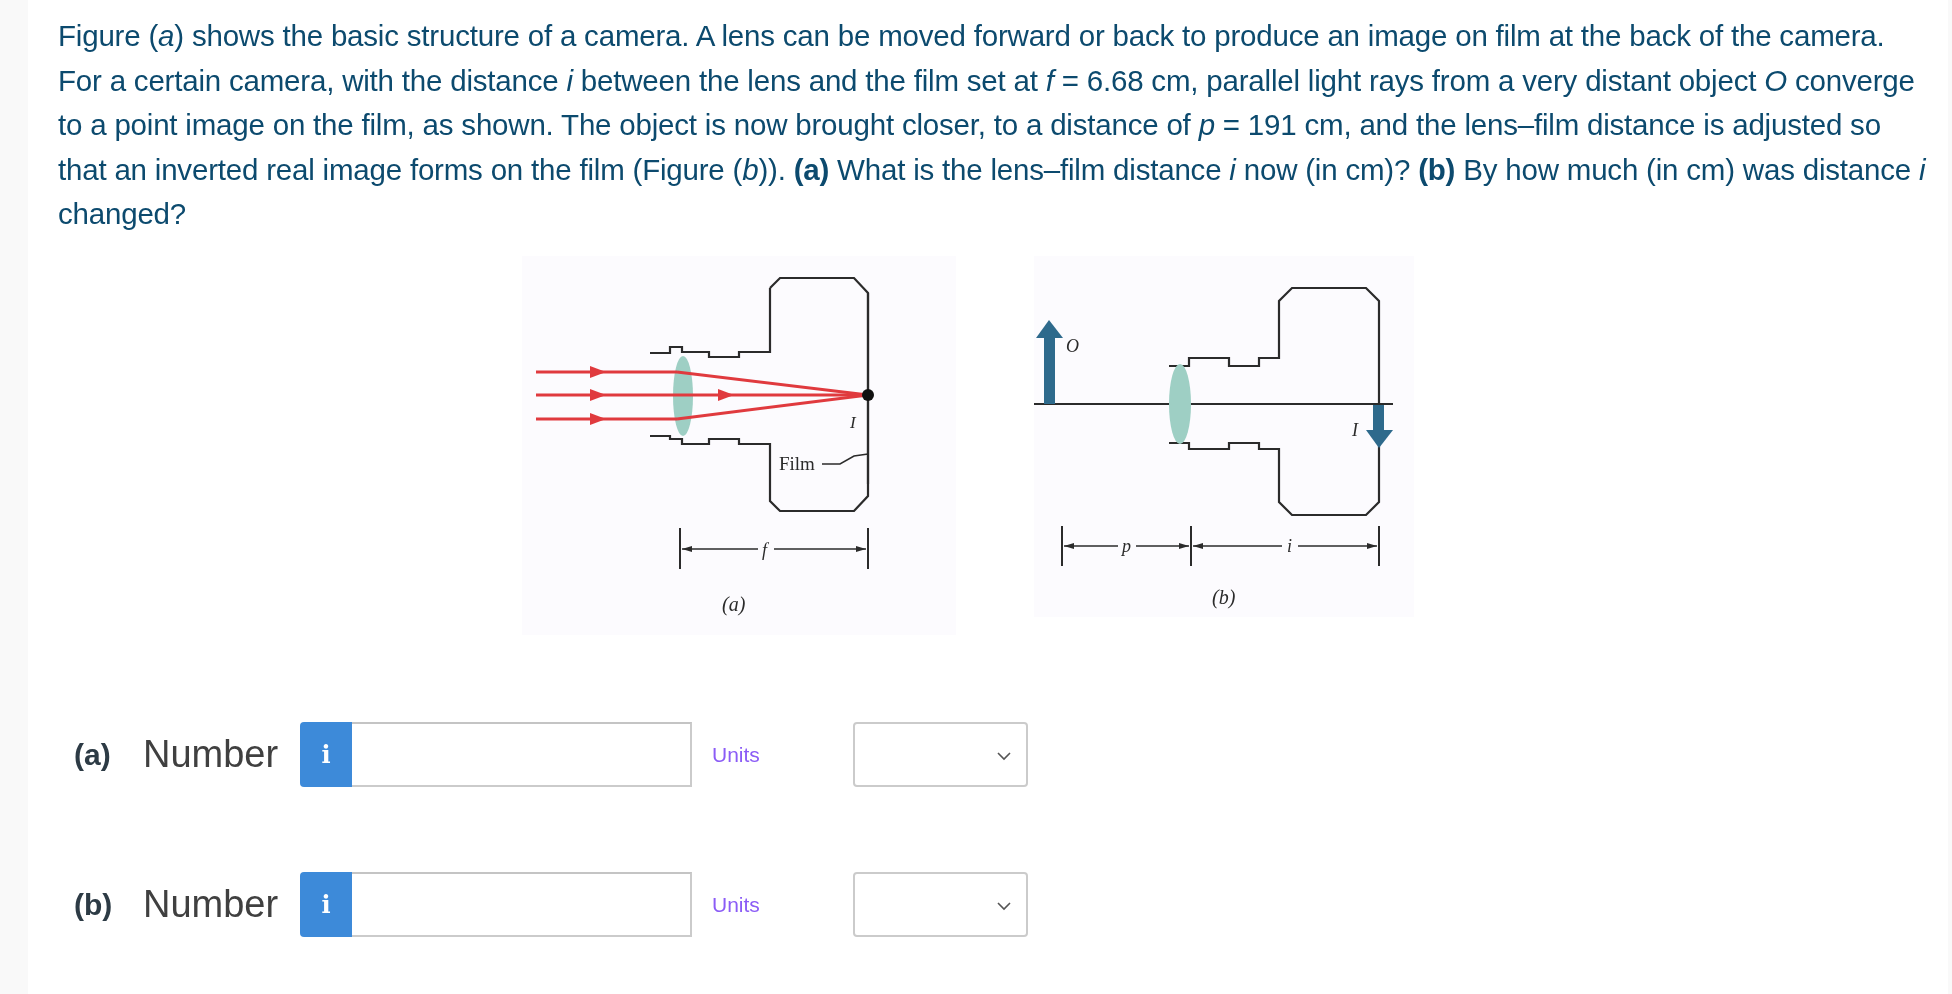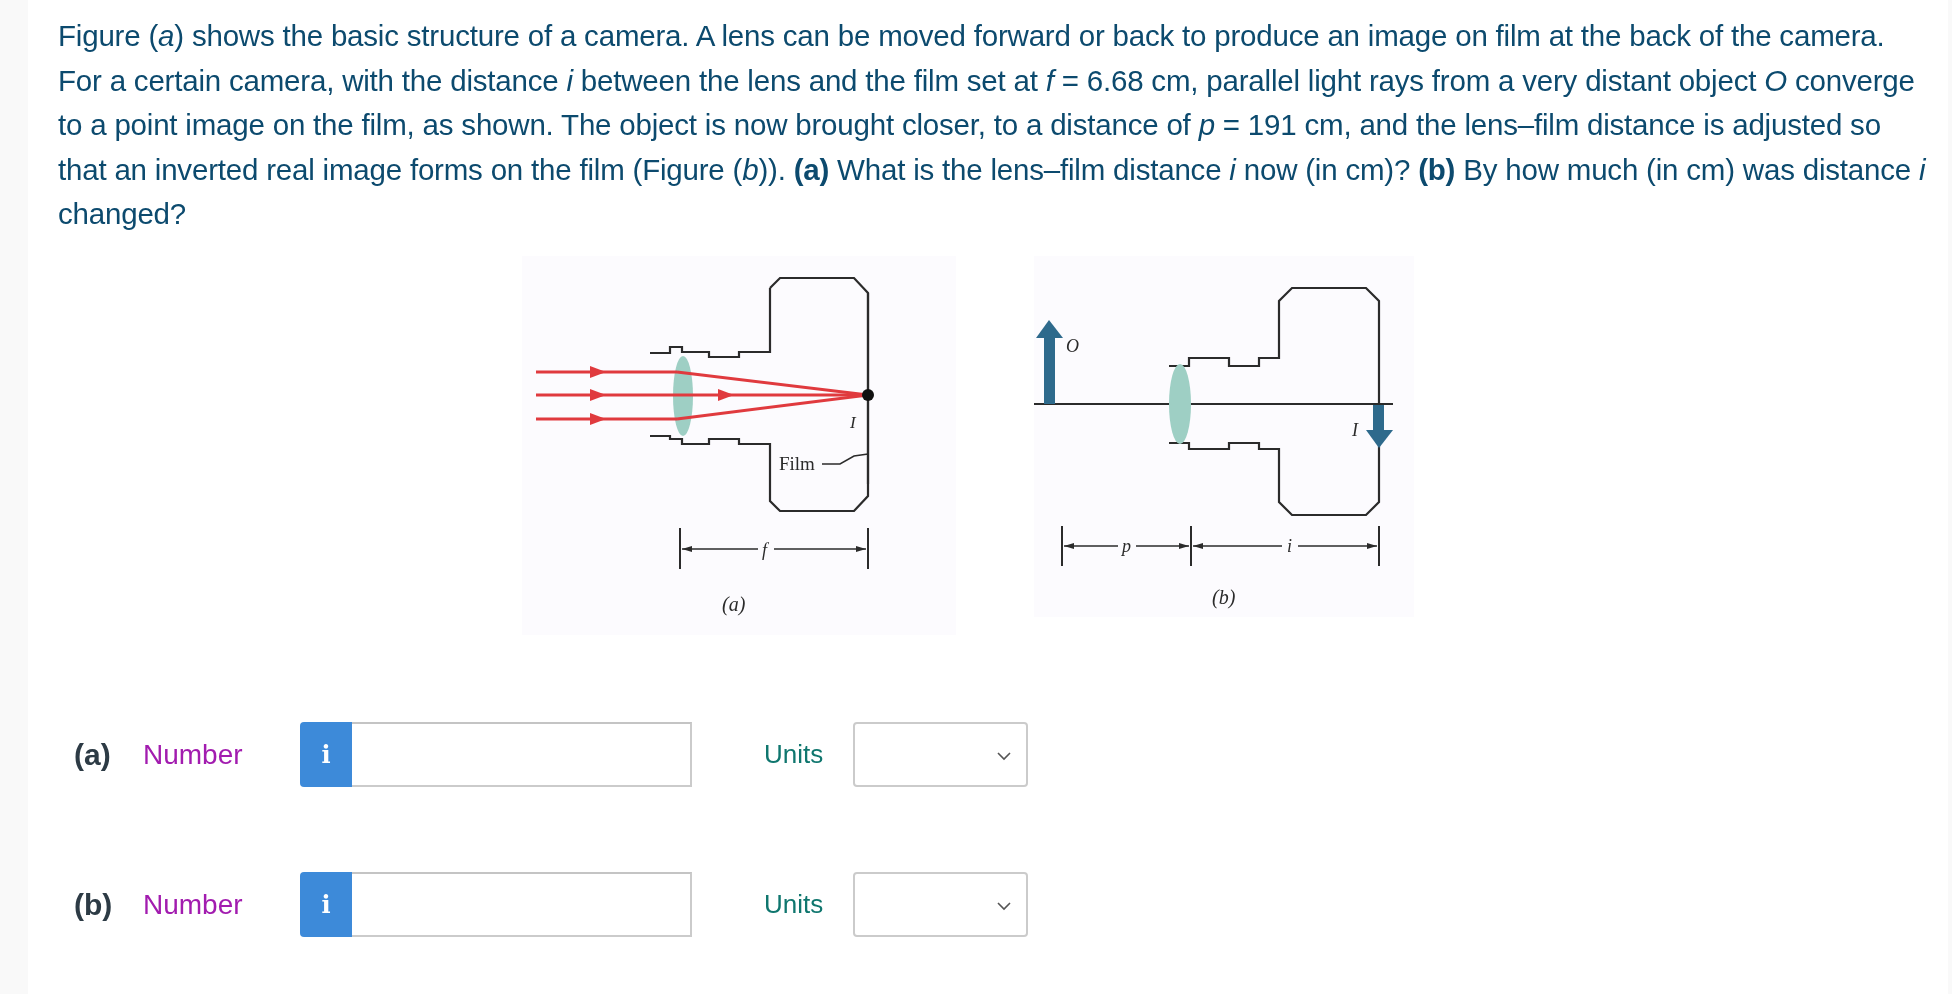--- a/index.html
+++ b/index.html
@@ -8,26 +8,26 @@
   .panel { position:absolute; left:28px; top:0; width:1920px; height:994px; background:#ffffff; }
   .question { position:absolute; left:58px; top:14px; width:1870px; font-size:29.5px; line-height:44.5px; color:#0c4a6e; letter-spacing:-0.2px; }
   .question i { font-style:italic; }
   .question b { font-weight:bold; }
   .fig { position:absolute; background:#fcfbfe; }
   .fig-a { left:522px; top:256px; width:434px; height:379px; }
   .fig-b { left:1034px; top:256px; width:380px; height:361px; }
   .fig svg { position:absolute; left:0; top:0; }
   .row { position:absolute; left:0; height:65px; }
   .part-label { position:absolute; left:74px; font-size:30px; font-weight:bold; color:#2d3b45; line-height:65px; }
-  .num-label { position:absolute; left:143px; font-size:28px; color:#a21caf; line-height:65px; }
+  .num-label { position:absolute; left:143px; font-size:38px; color:#404040; line-height:65px; }
   .info-btn { position:absolute; left:300px; width:52px; height:65px; background:#3d8ad9; border-radius:4px 0 0 4px;
               color:#fff; font-family:"DejaVu Serif", serif; font-weight:bold; font-size:24px; display:flex; align-items:center; justify-content:center; cursor:pointer; }
   .num-input { position:absolute; left:352px; width:340px; height:65px; box-sizing:border-box; border:2px solid #cbcbcb; border-left:none;
                background:#fff; font-size:24px; padding:0 10px; outline:none; border-top-color:#c4c4c4; }
-  .units-label { position:absolute; left:764px; font-size:26px; color:#0f766e; line-height:65px; }
+  .units-label { position:absolute; left:712px; font-size:21px; color:#8b5cf6; line-height:65px; }
   .units-select { position:absolute; left:853px; width:175px; height:65px; box-sizing:border-box; border:2px solid #cbcbcb; border-radius:4px; background:#fff; cursor:pointer; }
   .units-select .chev { position:absolute; right:14px; top:24px; width:16px; height:16px; }
 </style>
 </head>
 <body>
 
 <div class="panel"></div>
 
 <div class="question" id="qtext"><span>Figure (</span><i>a</i><span>) shows the basic structure of a camera. A lens can be moved forward or back to produce an image on film at the back of the camera. For a certain camera, with the distance </span><i>i</i><span> between the lens and the film set at </span><i>f</i><span> = 6.68 cm, parallel light rays from a very distant object </span><i>O</i><span> converge to a point image on the film, as shown. The object is now brought closer, to a distance of </span><i>p</i><span> = 191 cm, and the lens–film distance is adjusted so that an inverted real image forms on the film (Figure (</span><i>b</i><span>)). </span><b>(a)</b><span> What is the lens–film distance </span><i>i</i><span> now (in cm)? </span><b>(b)</b><span> By how much (in cm) was distance </span><i>i</i><span> changed?</span></div>
 

